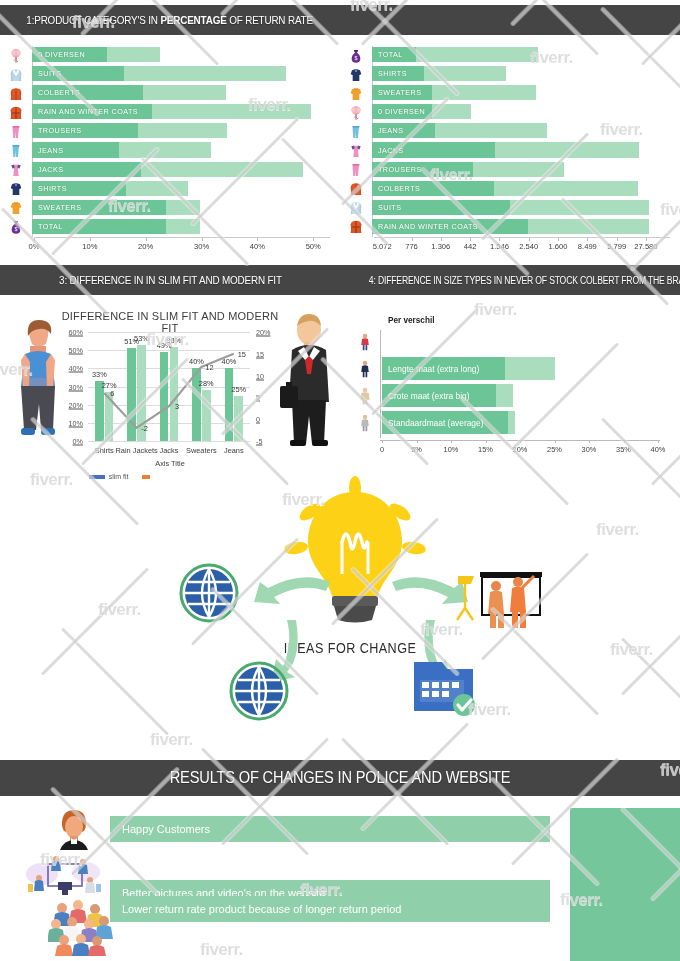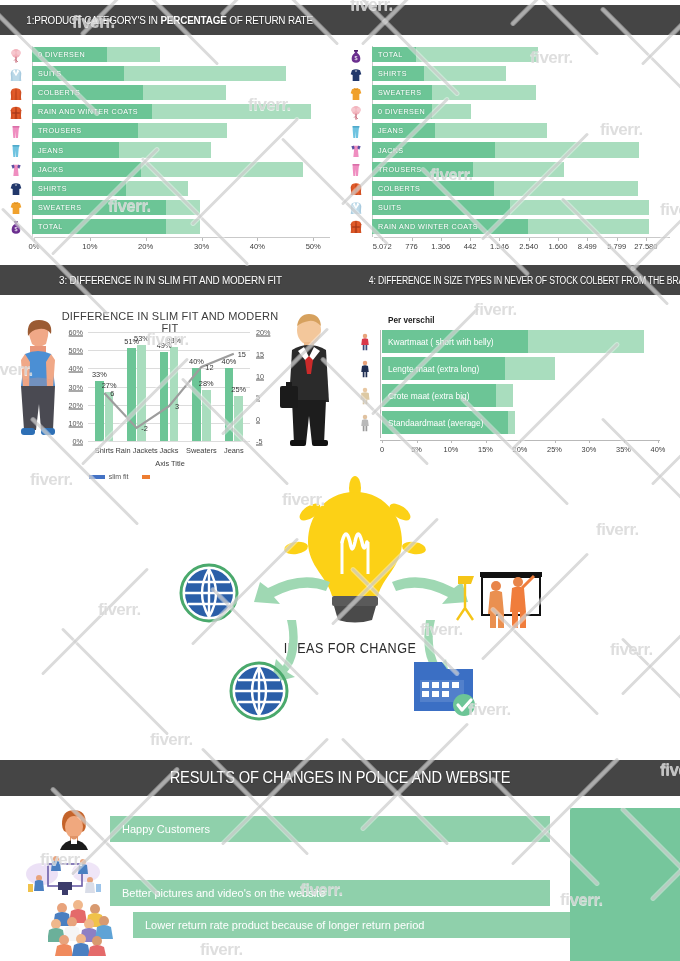--- a/index.html
+++ b/index.html
@@ -592,25 +592,20 @@
     <div id="chart4" style="position:absolute;left:0;top:0;width:340px;height:175px;">
         <div class="c4-head" style="left:48px;top:18px">Per verschil</div>
         <div style="position:absolute;left:40px;top:32px;width:1px;height:108px;background:#b9b9b9"></div>
         <div style="position:absolute;left:10;top:34px;left:16px">
             <svg width="18" height="20" viewBox="0 0 24 24">
             <circle cx="12" cy="4" r="3" fill="#e8a37c"></circle>
             <path d="M8 8 q4 -2 8 0 l1 8 h-10z" fill="#d8384a"></path>
             <path d="M9 16 h2.3 l0 7 h-2.3z M12.7 16 h2.3 l0 7 h-2.3z" fill="#3a4a7a"></path>
           </svg>
           </div>
-        <div class="c4-row" style="left:42px;top:32px;width:276px;height:23px">
-            <div class="c4-light" style="width:262.2px"></div>
-            <div class="c4-dark" style="width:146.28px"></div>
-            <div class="c4-lab">Kwartmaat ( short with belly)</div>
-          </div>
         <div style="position:absolute;left:10;top:61px;left:16px">
             <svg width="18" height="20" viewBox="0 0 24 24">
             <circle cx="12" cy="4" r="3" fill="#e8a37c"></circle>
             <path d="M8 8 q4 -2 8 0 l1 8 h-10z" fill="#1f2e52"></path>
             <path d="M9 16 h2.3 l0 7 h-2.3z M12.7 16 h2.3 l0 7 h-2.3z" fill="#1f2e52"></path>
           </svg>
           </div>
         <div class="c4-row" style="left:42px;top:59px;width:276px;height:23px">
             <div class="c4-light" style="width:172.5px"></div>
             <div class="c4-dark" style="width:122.82000000000001px"></div>
@@ -805,21 +800,21 @@
           <path d="M42 47 q7 -4 14 0 l2 9 h-18z" fill="#e46a6a"></path>
       </g>
     </svg>
 
     <div class="res-bar" style="top:16px;">
       <span class="res-txt">Happy Customers</span>
     </div>
     <div class="res-bar" style="top:80px;">
       <span class="res-txt">Better pictures and video's on the website</span>
     </div>
-    <div class="res-bar" style="top:112px;margin-left:23px;">
+    <div class="res-bar" style="top:96px;">
       <span class="res-txt">Lower return rate product because of longer return period</span>
     </div>
 
     <div class="green-block" style="left:570px; top:8px; width:110px; height:153px;"></div>
   </div>
 
   <div class="wm" id="watermark">
       <div class="wm-line" style="left:-30px;top:60px;transform:rotate(45deg)"></div>
       <div class="wm-line" style="left:90px;top:10px;transform:rotate(45deg)"></div>
       <div class="wm-line" style="left:210px;top:-10px;transform:rotate(45deg)"></div>

